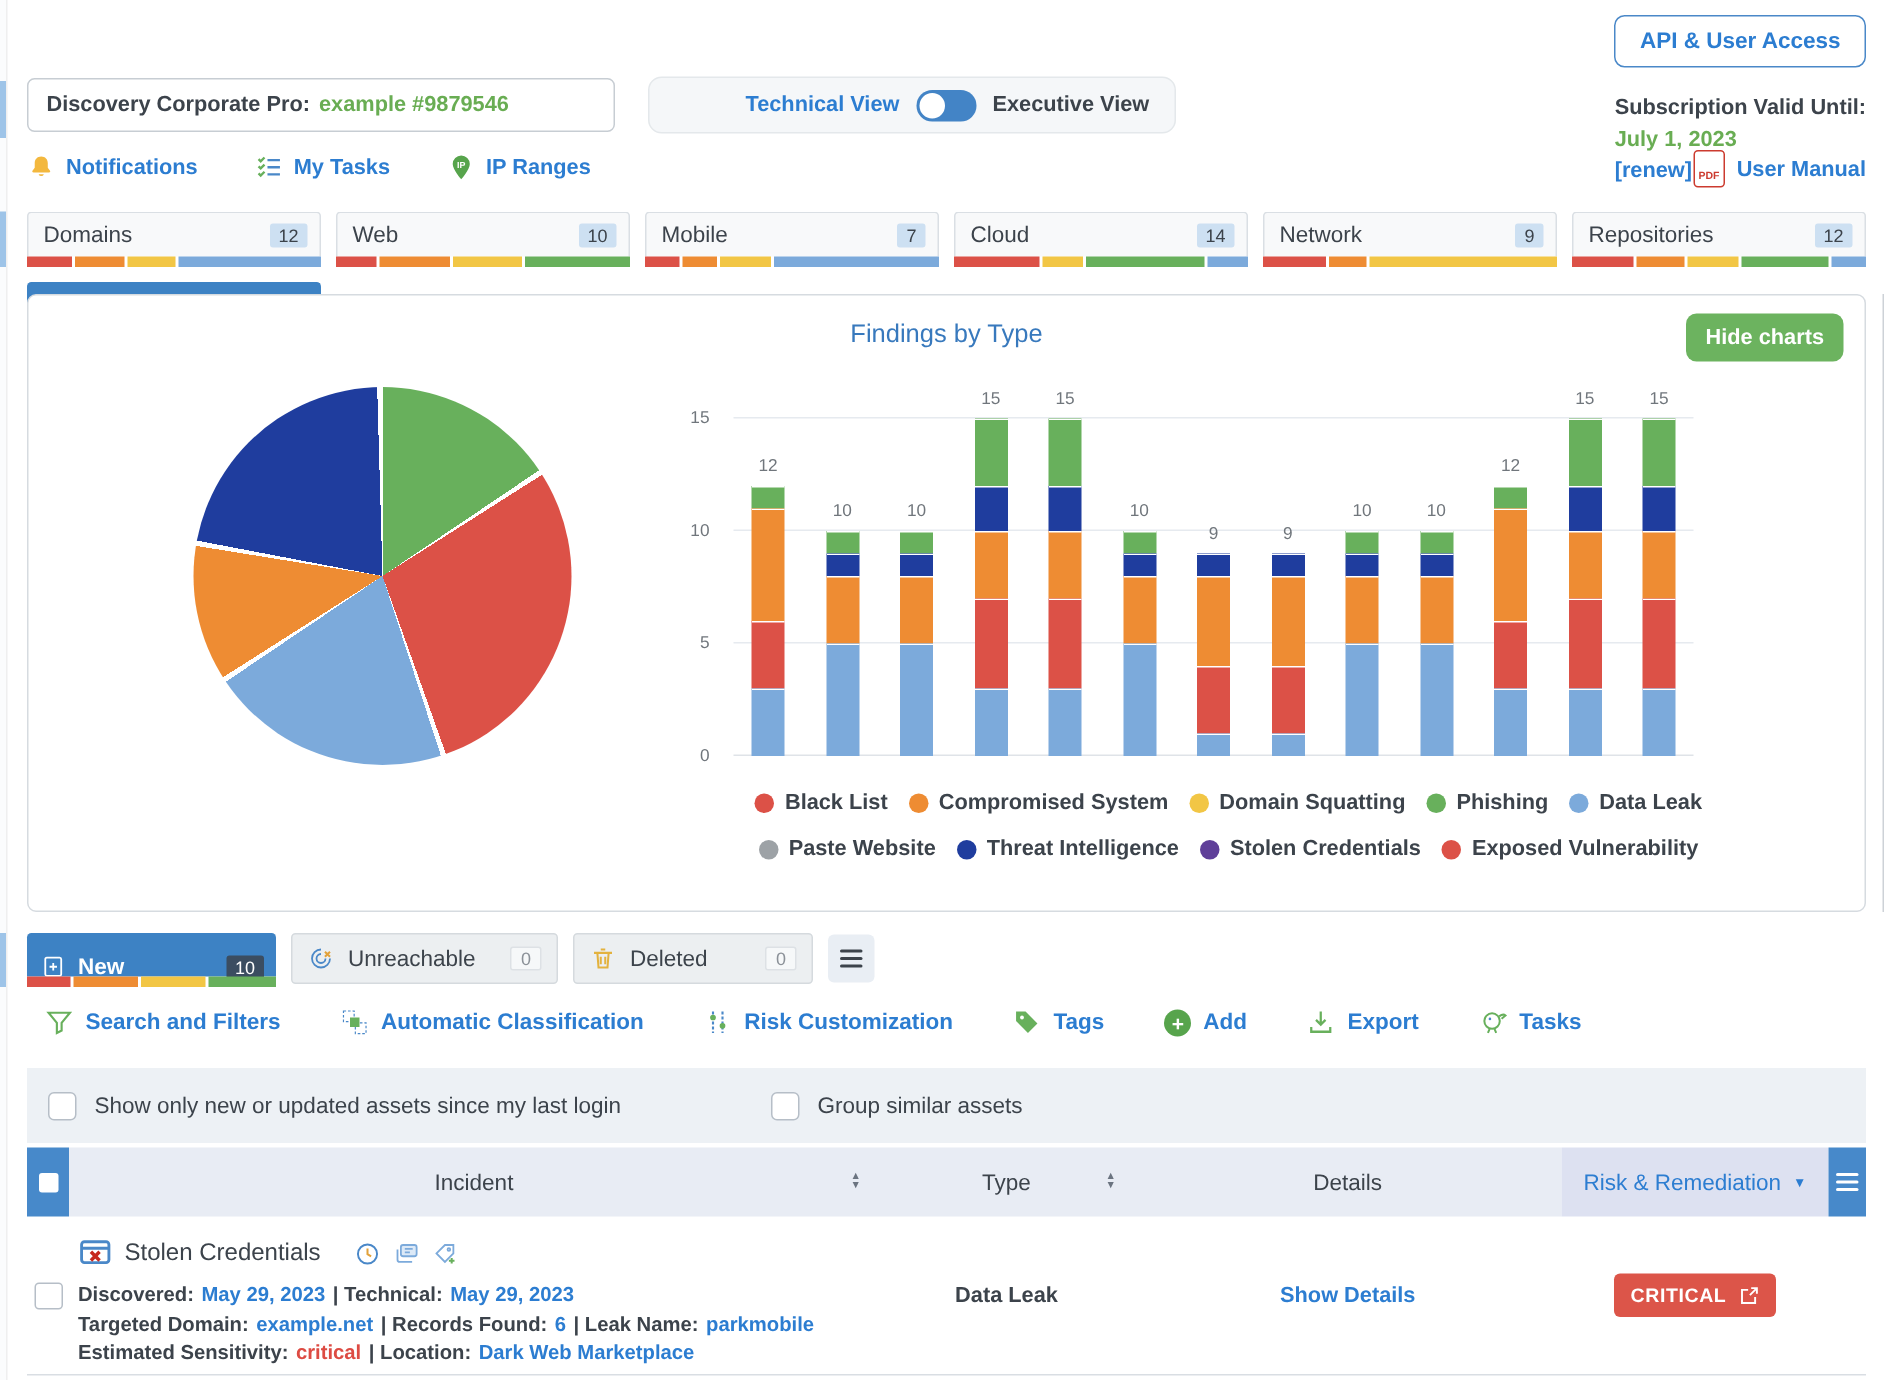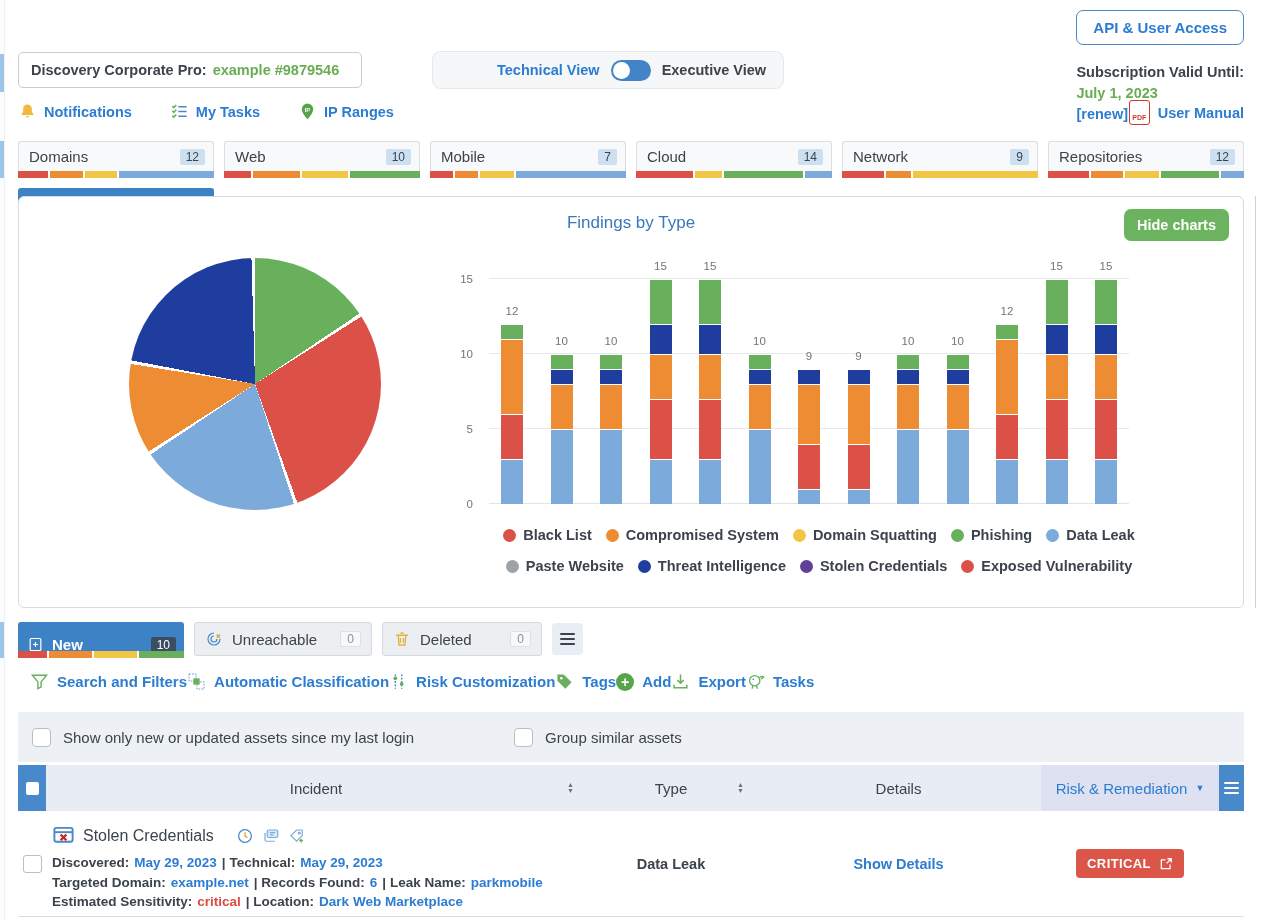--- a/index.html
+++ b/index.html
@@ -9,21 +9,21 @@
     font-family:"Liberation Sans","DejaVu Sans",sans-serif; color:#3c434b; background:#fff;
   }
   .left-strip { position:absolute; left:0; top:0; width:5px; height:100%; background:#fbfcfd; border-right:1px solid #efefef; }
   .left-strip i { position:absolute; left:0; width:4px; background:#9ec4e8; display:block; }
 
   
   .page-title { position:absolute; left:18px; top:11px; font-size:21px; color:#3879bd; }
   .api-btn { position:absolute; right:18px; top:10px; height:35px; padding:0 16px; background:#fff;
     border:1px solid #4a88c8; border-radius:7px; color:#2c7dd1; font-size:15px; font-weight:700;
     font-family:inherit; cursor:pointer; }
-  .project-box { position:absolute; left:18px; top:52px; width:344px; height:36px; border:1px solid #c7cdd3;
+  .project-box { position:absolute; left:18px; top:52px; width:392px; height:36px; border:1px solid #c7cdd3;
     border-radius:5px; display:flex; align-items:center; padding:0 12px; gap:6px; font-size:14.5px; background:#fff; }
   .proj-label { font-weight:700; color:#3c434b; }
   .proj-value { font-weight:700; color:#69ad53; }
   .toggle-group { position:absolute; left:432px; top:51px; height:38px; background:#f5f7f9; border:1px solid #e4e8eb;
     border-radius:9px; display:flex; align-items:center; padding:0 17px; gap:11px; font-size:14.5px; }
   .tv { color:#2c7dd1; font-weight:700; cursor:pointer;margin-left:47px; }
   .ev { color:#3c434b; font-weight:700; cursor:pointer; }
   .switch { width:40px; height:21px; background:#4384c6; border-radius:11px; position:relative; cursor:pointer; }
   .switch .knob { position:absolute; left:2px; top:2px; width:17px; height:17px; background:#fff; border-radius:50%; }
   .subscription { position:absolute; right:18px; top:64px; font-size:14.5px; font-weight:700; display:flex; gap:5px;flex-direction:column; }
@@ -87,21 +87,21 @@
   .stab-unreachable { left:194px; width:178px; }
   .stab-deleted { left:382px; width:160px; }
   .stab-count-light { margin-left:auto; background:#f6f8f9; border:1px solid #dde1e5; color:#8b9198;
     font-size:12px; padding:0 6px; border-radius:2px; }
   .stab-menu { position:absolute; left:552px; top:623px; width:31px; height:32px; background:#e9eef4; border:none;
     border-radius:4px; cursor:pointer; display:flex; align-items:center; justify-content:center; }
   .ham { width:15px; } .ham i { display:block; height:2px; border-radius:1px; background:#3c434b; margin:3px 0; }
   .ham.white i { background:#fff; }
 
   
-  .actions { position:absolute; left:30px; top:672px; display:flex; }
+  .actions { position:absolute; left:30px; top:672px; display:flex; gap:40px; }
   .action { display:flex; align-items:center; gap:8px; color:#2c7dd1; font-size:15px; font-weight:700; cursor:pointer; white-space:nowrap; }
   .action svg { width:19px; height:19px; }
   .add-circle { width:18px; height:18px; border-radius:50%; background:#57a44c; color:#fff; display:flex;
     align-items:center; justify-content:center; font-size:14px; font-weight:700; line-height:1; }
 
   
   .filter-row { position:absolute; left:18px; top:712px; width:1226px; height:50px; background:#edf1f5;
     display:flex; align-items:center; }
   .chk { display:flex; align-items:center; gap:12px; font-size:15px; color:#3c434b; cursor:pointer; }
   .chk1 { margin-left:14px; } .chk2 { margin-left:100px; }

